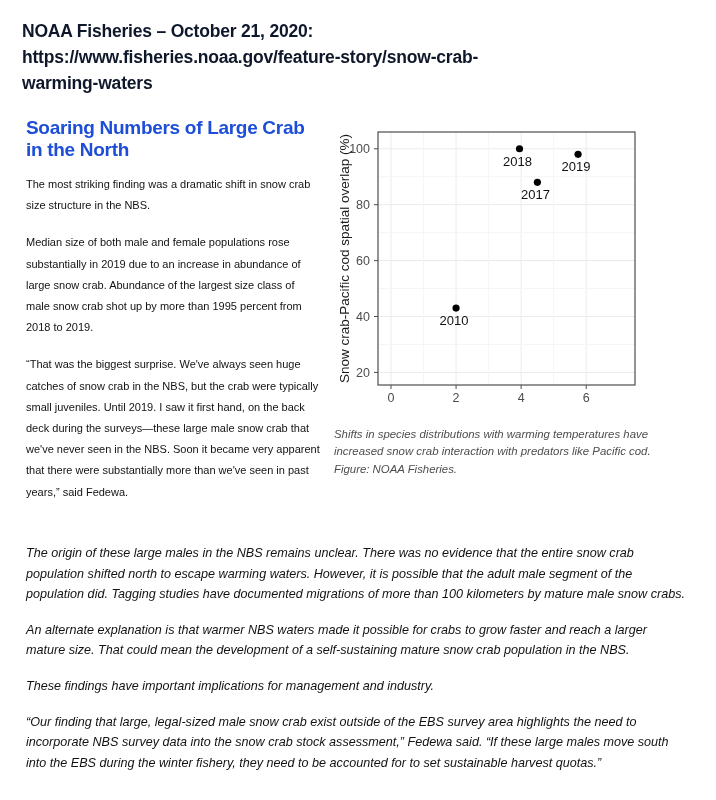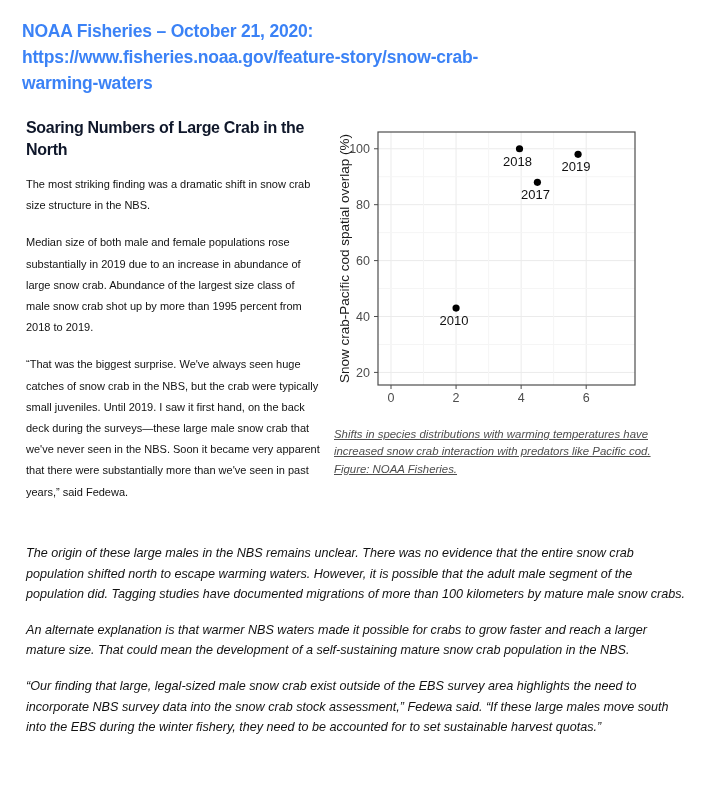--- a/index.html
+++ b/index.html
@@ -23,21 +23,21 @@
     box-sizing: border-box;
     padding: 0;
   }
 
   
   .header {
     position: absolute;
     left: 22px;
     top: 18px;
     width: 660px;
-    color: #3b82f6;
+    color: #0f172a;
     font-weight: bold;
     font-size: 17.5px;
     line-height: 26px;
     letter-spacing: -0.2px;
     word-break: break-word;
   }
   .header .line { display: block; }
 
   
   .col-left {
@@ -47,26 +47,26 @@
     width: 295px;
   }
   .col-right {
     position: absolute;
     left: 334px;
     top: 112px;
     width: 360px;
   }
 
   .section-title {
-    font-size: 16px;
+    font-size: 19px;
     font-weight: bold;
     line-height: 22px;
     letter-spacing: -0.3px;
     margin: 0 0 13px 0;
-    color: #0f172a;
+    color: #1d4ed8;
   }
 
   p.body {
     font-size: 11px;
     line-height: 21.2px;
     margin: 0 0 16px 0;
     color: #121212;
   }
   p.body:last-child { margin-bottom: 18px; }
 
@@ -92,21 +92,20 @@
   }
   .chart-svg { display: block; }
 
   .caption {
     margin-top: 14px;
     font-size: 11.4px;
     font-style: italic;
     line-height: 17.4px;
     color: #4d4d4d;
     width: 320px;
-    text-decoration: underline;
   }
 
   
   text.tick {
     font-family: "Liberation Sans", sans-serif;
     font-size: 12.5px;
     fill: #4d4d4d;
   }
   text.axlabel {
     font-family: "Liberation Sans", sans-serif;
@@ -187,16 +186,17 @@
           <circle cx="244.06962025316457" cy="42.3646408839779" r="3.6" fill="#000000"></circle>
           <text x="242.06962025316457" y="59.3646408839779" text-anchor="middle" class="ptlabel">2019</text>
         </svg>
     </div>
     <div class="caption">Shifts in species distributions with warming temperatures have increased snow crab interaction with predators like Pacific cod. Figure: NOAA Fisheries.</div>
   </div>
 
   <div class="wide">
     <p class="body">The origin of these large males in the NBS remains unclear. There was no evidence that the entire snow crab population shifted north to escape warming waters. However, it is possible that the adult male segment of the population did. Tagging studies have documented migrations of more than 100 kilometers by mature male snow crabs.</p>
     <p class="body">An alternate explanation is that warmer NBS waters made it possible for crabs to grow faster and reach a larger mature size. That could mean the development of a self-sustaining mature snow crab population in the NBS.</p>
+    <p class="body">These findings have important implications for management and industry.</p>
     <p class="body">“Our finding that large, legal-sized male snow crab exist outside of the EBS survey area highlights the need to incorporate NBS survey data into the snow crab stock assessment,” Fedewa said. “If these large males move south into the EBS  during the winter fishery, they need to be accounted for to set sustainable harvest quotas.”</p>
   </div>
 
 </div>
 
 </body></html>

